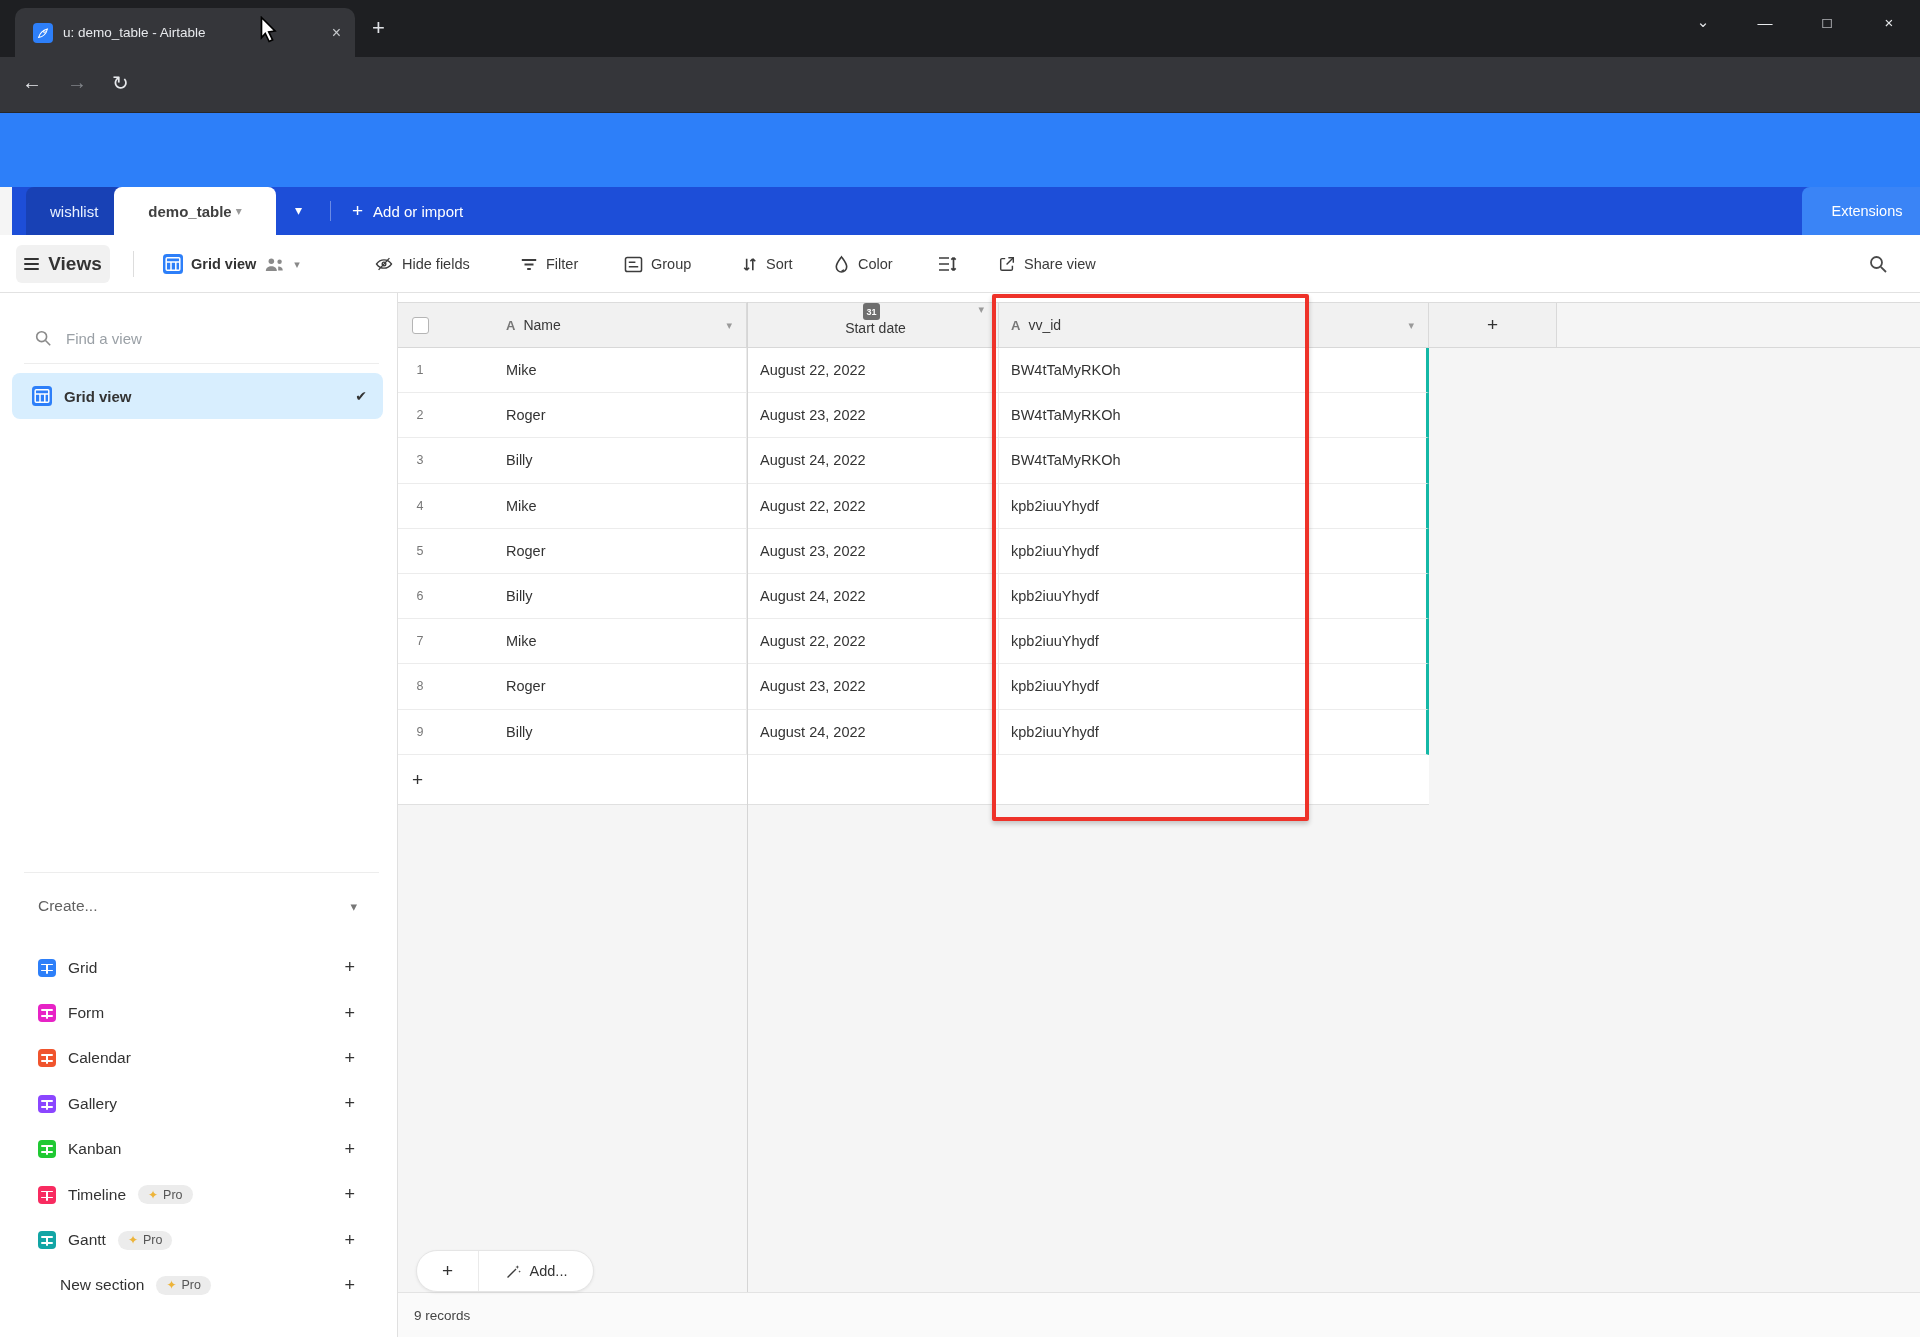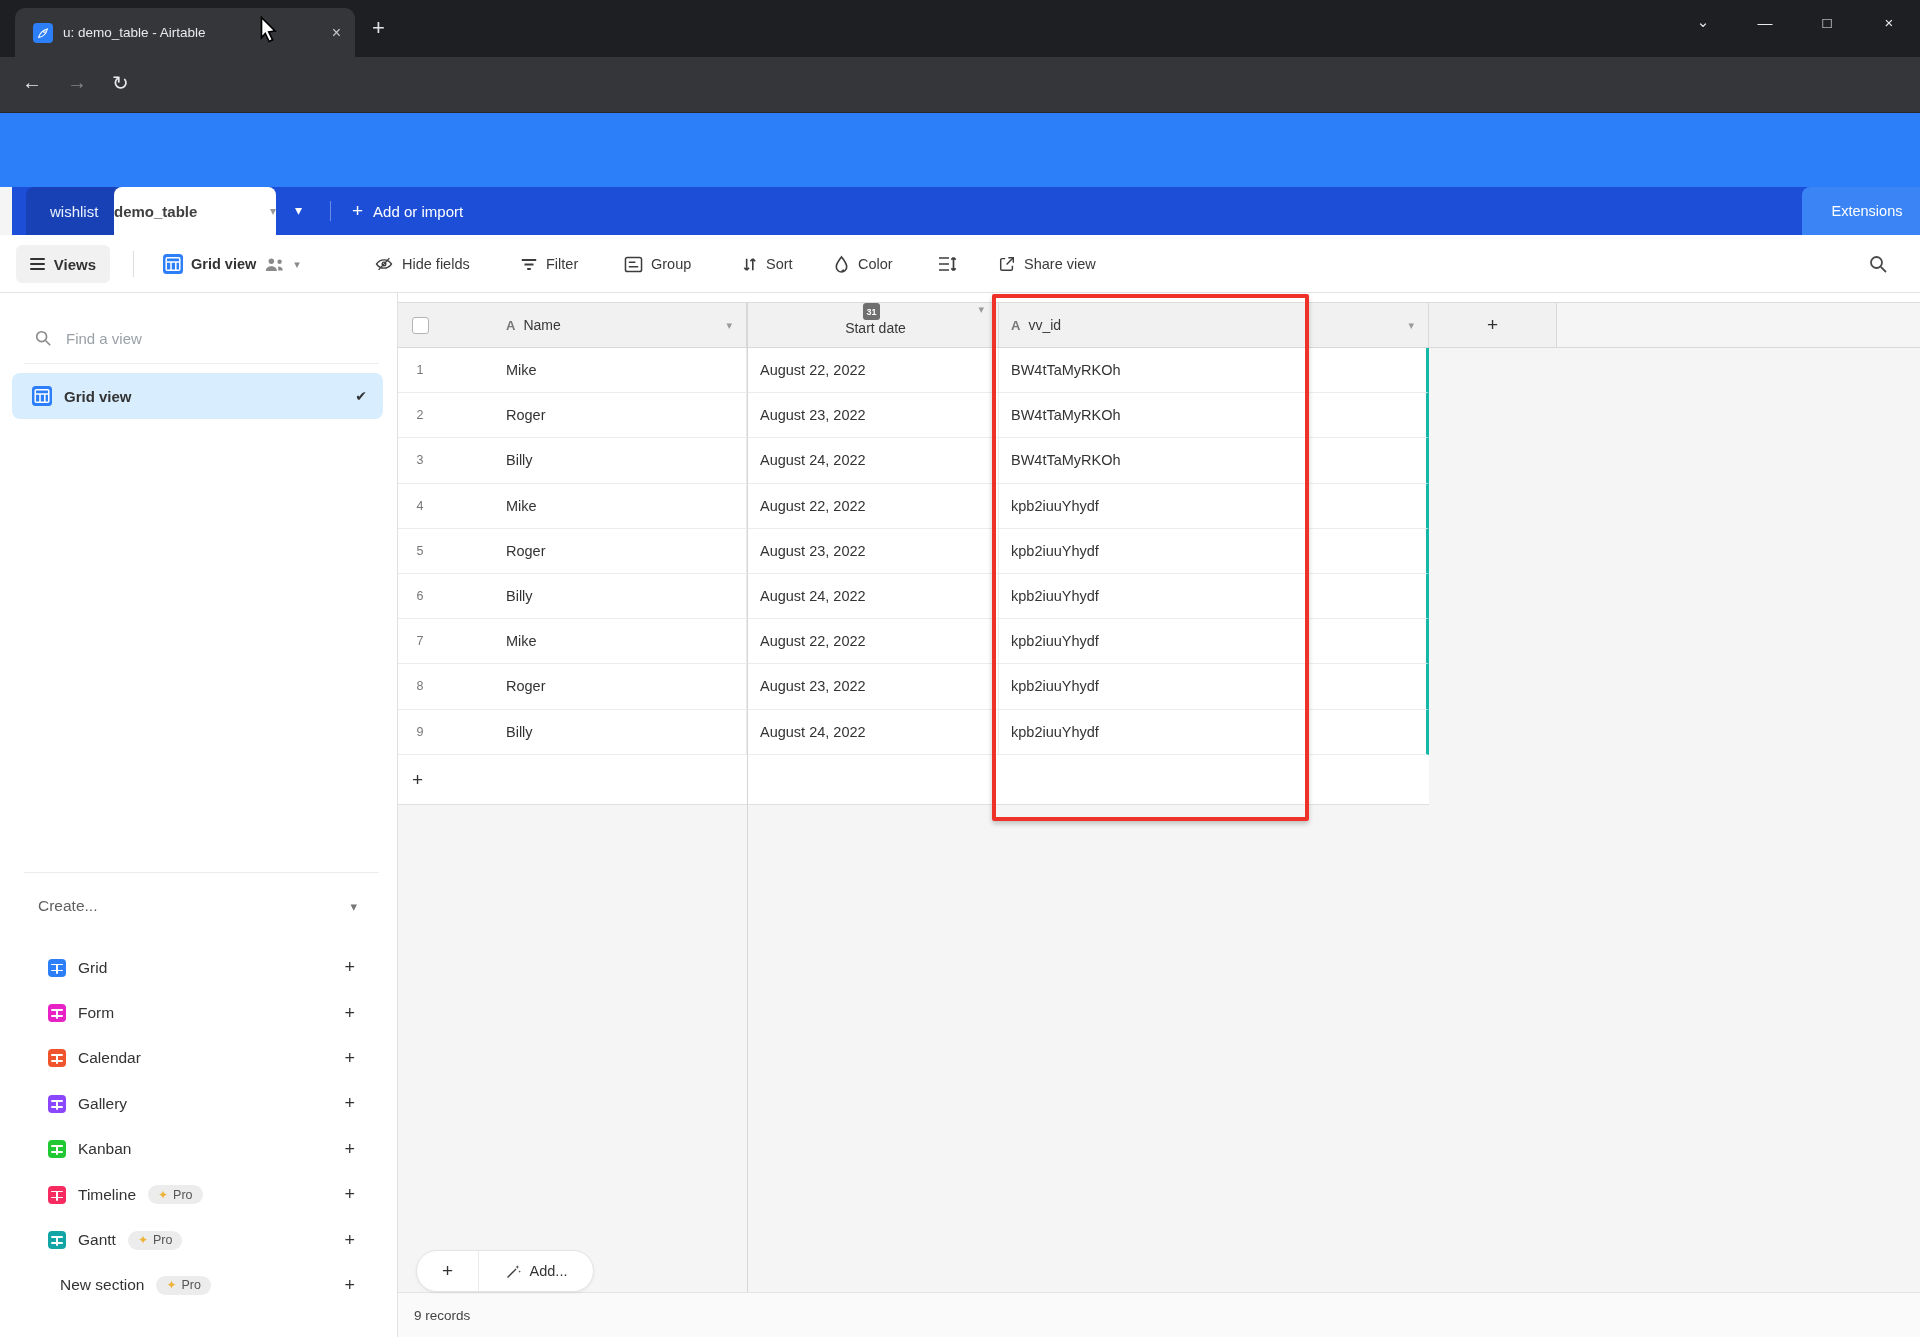--- a/index.html
+++ b/index.html
@@ -53,33 +53,33 @@
     display:flex;align-items:center;justify-content:center;}
   .avatar{position:absolute;left:1856px;top:131px;width:38px;height:38px;border-radius:50%;background:#2fae49;
     color:#fff;font-size:16px;font-weight:bold;display:flex;align-items:center;justify-content:center;
     box-shadow:0 0 0 2px rgba(255,255,255,0.6);}
 
   
   .at-tabsbar{position:absolute;left:12px;top:187px;width:100%;height:62px;background:#1d4ed8;}
   .tt-inactive{position:absolute;left:14px;top:0;height:48px;padding:0 24px;border-radius:8px 8px 0 0;
     background:rgba(0,0,0,0.16);color:#e9f1ff;font-size:15px;display:flex;align-items:center;}
   .tt-active{position:absolute;left:102px;top:0;height:48px;width:162px;border-radius:8px 8px 0 0;background:#fff;
-    color:#404040;font-size:15px;font-weight:bold;display:flex;align-items:center;justify-content:space-between;gap:4px;}
+    color:#404040;font-size:15px;font-weight:bold;display:flex;align-items:center;justify-content:center;gap:4px;}
   .tt-active .caret{color:#9a9a9a;font-weight:normal;font-size:12px;}
   .tt-caret-btn{position:absolute;left:283px;top:15px;color:#fff;font-size:14px;}
   .tt-divider{position:absolute;left:318px;top:14px;width:1px;height:20px;background:rgba(255,255,255,0.35);}
   .tt-add{position:absolute;left:340px;top:0;height:48px;display:flex;align-items:center;gap:10px;color:#fff;font-size:15px;}
   .tt-add .plus{font-size:19px;}
   .tt-ext{position:absolute;right:0;top:0;width:130px;height:48px;background:#3a84f6;border-radius:8px 0 0 0;
     color:#fff;font-size:14.5px;display:flex;align-items:center;justify-content:center;}
 
   
   .at-toolbar{position:absolute;left:0;top:235px;width:100%;height:58px;background:#fff;border-bottom:1px solid #e2e2e2;}
   .views-btn{position:absolute;left:16px;top:10px;height:38px;width:94px;border-radius:6px;background:#f1f1f1;
-    display:flex;align-items:center;justify-content:center;gap:9px;color:#333;font-size:15px;font-weight:bold;}
+    display:flex;align-items:center;justify-content:center;gap:9px;color:#333;font-size:19px;font-weight:bold;}
   .ham{display:inline-block;width:15px;}
   .ham span{display:block;height:2px;background:#333;margin:3px 0;border-radius:1px;}
   .tb-divider{position:absolute;left:133px;top:16px;width:1px;height:26px;background:#ddd;}
   .tb-item{position:absolute;top:0;height:58px;display:flex;align-items:center;gap:8px;color:#3a3a3a;font-size:14.5px;}
   .tb-item .lbl{white-space:nowrap;}
   .gv-label{font-weight:bold;color:#333;}
   .tb-caret{color:#888;font-size:11px;}
   .tb-search{position:absolute;left:1868px;top:19px;}
 
   
@@ -88,21 +88,21 @@
   .sb-div1{position:absolute;left:24px;right:18px;top:70px;border-top:1px solid #ededed;}
   .sb-selected{position:absolute;left:12px;right:14px;top:80px;height:46px;border-radius:8px;background:#d8eefe;
     display:flex;align-items:center;padding:0 16px 0 20px;gap:12px;}
   .sb-selected .lbl{color:#333;font-size:15px;font-weight:bold;flex:1;}
   .sb-selected .chk{color:#333;font-size:14px;}
   .sb-div2{position:absolute;left:24px;right:18px;top:579px;border-top:1px solid #ededed;}
   .sb-create{position:absolute;left:38px;right:40px;top:604px;display:flex;align-items:center;color:#616161;font-size:15.5px;}
   .sb-create .lbl{flex:1;}
   .sb-create .caret{font-size:13px;color:#777;}
   .sb-items{position:absolute;left:0;right:0;top:652px;}
-  .sb-item{position:relative;height:45.4px;display:flex;align-items:center;padding-left:48px;}
+  .sb-item{position:relative;height:45.4px;display:flex;align-items:center;padding-left:38px;}
   .vicon{width:18px;height:18px;border-radius:4px;position:relative;flex:0 0 auto;}
   .vicon i{position:absolute;background:#fff;border-radius:1px;}
   .vicon .l1{left:3px;right:3px;top:5px;height:1.8px;}
   .vicon .l2{left:3px;right:3px;top:11px;height:1.8px;}
   .vicon .l3{left:8px;top:5px;bottom:3px;width:1.8px;}
   .sb-item .lbl{color:#333;font-size:15.5px;margin-left:12px;}
   .sb-item.noicon .lbl{margin-left:12px;}
   .pro-badge{display:inline-flex;align-items:center;gap:5px;background:#ececec;border-radius:10px;
     padding:2.5px 10px;margin-left:12px;font-size:12.5px;color:#555;}
   .pro-badge .spark{color:#edb43a;font-size:12px;}

